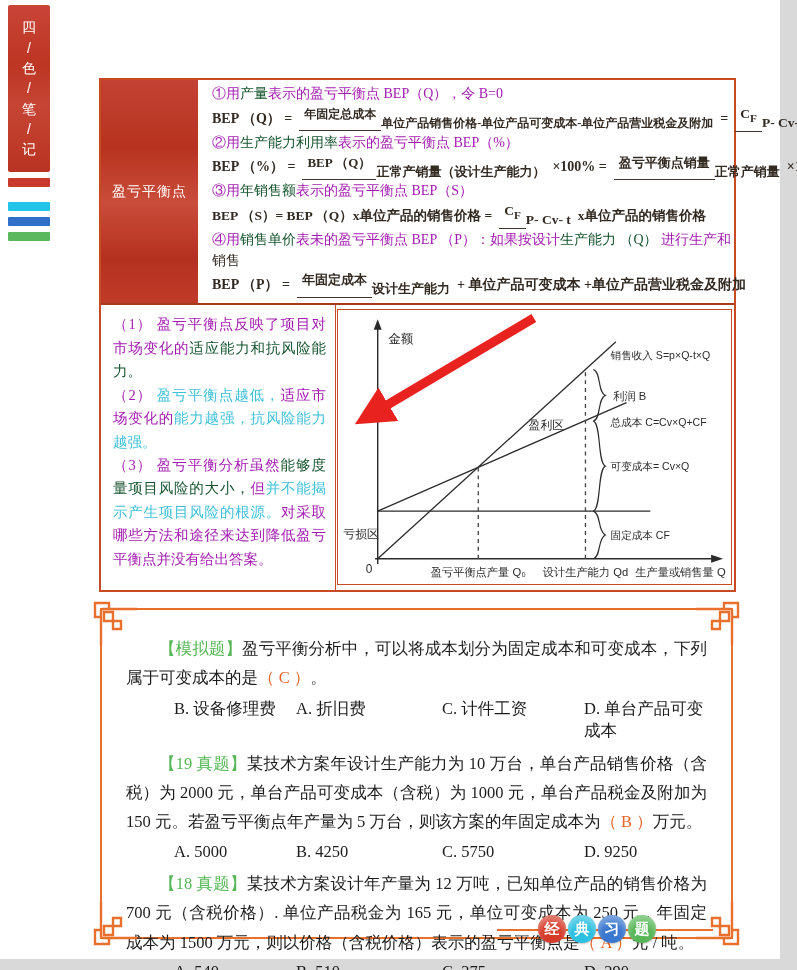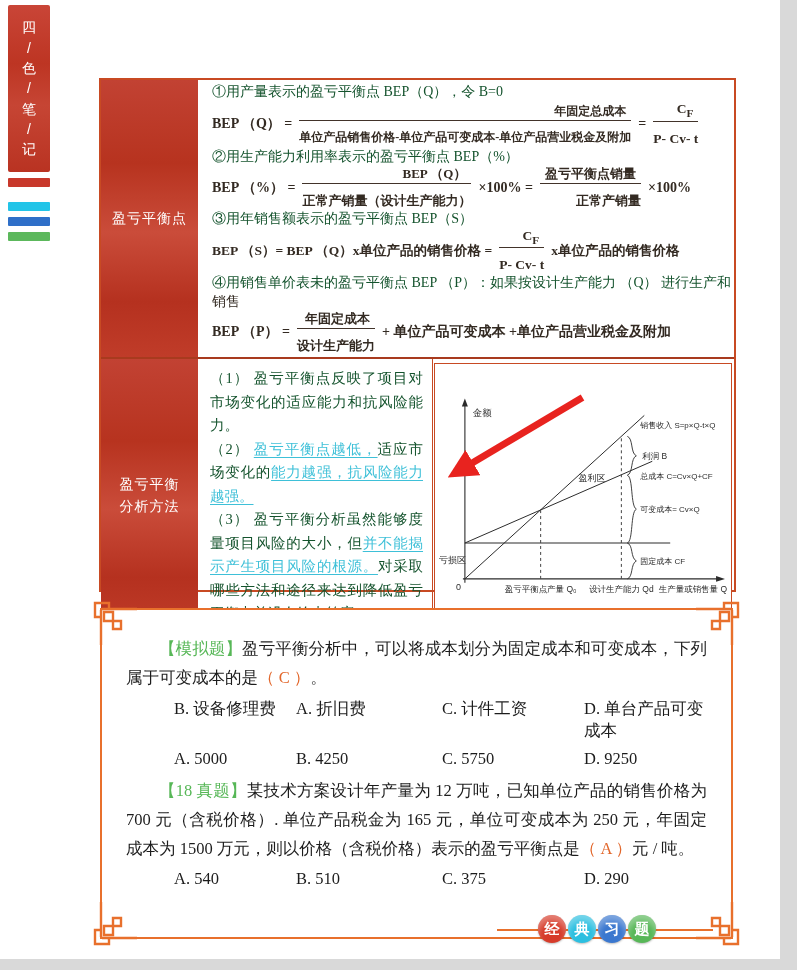--- a/index.html
+++ b/index.html
@@ -34,28 +34,28 @@
     font-size:14px; letter-spacing:1px; text-align:center; line-height:1.6;
     background-image:linear-gradient(180deg,#c24233 0%,#b7331f 30%,#ca4c3a 55%,#b5311f 80%,#c03c29 100%);
   }
   .fcell {
     flex:1; display:flex; flex-direction:column; justify-content:space-evenly;
     padding:3px 10px 3px 14px; font-size:14px; line-height:1.3;
   }
   .fline { white-space:nowrap; }
   .feq { display:flex; align-items:center; gap:7px; white-space:nowrap; }
   .bep { font-weight:bold; font-family:"Liberation Serif", serif;text-align:right; }
-  .frac { display:inline-flex; flex-direction:column; text-align:right; line-height:1.25; font-size:13px; }
+  .frac { display:inline-flex; flex-direction:row; text-align:left; line-height:1.25; font-size:13px; }
   .frac .num { padding:0 5px 1px; border-bottom:1.2px solid #42332a; font-weight:bold; }
   .frac .den { padding-top:1px; font-weight:bold;margin-top:8px; }
   .frac-sm { font-size:12px; }
   .frac-sym { font-size:13.5px; }
-  .s-d { color:#14532d; }
+  .s-d { color:#a21caf; }
   .s-g { color:#14532d; }
-  .s-cu { color:#3ec0d8; text-decoration:underline; text-decoration-color:#3ec0d8; text-underline-offset:3px; }
+  .s-cu { color:#3ec0d8; text-decoration-color:#3ec0d8; text-underline-offset:3px; }
 
   .acell {
     flex:0 0 235px; padding:8px 9px 6px 12px; font-size:14.5px; line-height:1.62;
     text-align:justify; border-right:1.5px solid #c84a23;
   }
   .acell p { margin:0; }
   .chart-cell { flex:1; padding:4px 2px 5px 1px; position:relative; }
   .chart-box { width:100%; height:100%; border:1.5px solid #c84a23; position:relative; background:#fff; }
   .chart-box svg { display:block; width:100%; height:100%; }
   .csvg-text { font-family:"Liberation Sans", sans-serif; fill:#2b2b2b; }
@@ -166,24 +166,20 @@
           <span class="frac">
             <span class="num">年固定成本</span>
             <span class="den">设计生产能力</span>
           </span>
           <span class="bep">+ 单位产品可变成本 +单位产品营业税金及附加</span>
         </div>
       </div>
     </div>
 
     <div class="trow row2">
-      <div class="hdr">
-        <span>盈亏平衡</span>
-        <span>分析方法</span>
-      </div>
       <div class="acell">
         <p><span class="s-d">（1） 盈亏平衡点反映了项目对市场变化的</span><span class="s-g">适应能力和抗风险能力。</span></p>
         <p><span class="s-d">（2） </span><span class="s-cu">盈亏平衡点越低，</span><span class="s-d">适应市场变化的</span><span class="s-cu">能力越强，抗风险能力越强。</span></p>
         <p><span class="s-d">（3） 盈亏平衡分析虽然</span><span class="s-g">能够度量项目风险的大小，</span><span class="s-d">但</span><span class="s-cu">并不能揭示产生项目风险的根源。</span><span class="s-d">对采取哪些方法和途径来达到降低盈亏平衡点并没有给出答案。</span></p>
       </div>
       <div class="chart-cell">
         <div class="chart-box">
           <svg viewBox="0 0 297 207">
             <defs>
               <marker id="ah" markerWidth="4.2" markerHeight="4.2" refX="3" refY="2.1" orient="auto">
@@ -250,20 +246,21 @@
       </div>
 
     <p class="qp"><span class="qtag">【模拟题】</span><span>盈亏平衡分析中，可以将成本划分为固定成本和可变成本，下列属于可变成本的是</span><span class="qans">（ C ）</span><span>。</span></p>
     <p class="opts">
       <span>B. 设备修理费</span>
       <span>A. 折旧费</span>
       <span>C. 计件工资</span>
       <span>D. 单台产品可变成本</span>
     </p>
 
+    <p class="qp"><span class="qtag">【19 真题】</span><span>某技术方案年设计生产能力为 10 万台，单台产品销售价格（含税）为 2000 元，单台产品可变成本（含税）为 1000 元，单台产品税金及附加为 150 元。若盈亏平衡点年产量为 5 万台，则该方案的年固定成本为</span><span class="qans">（ B ）</span><span>万元。</span></p>
     <p class="opts">
       <span>A. 5000</span>
       <span>B. 4250</span>
       <span>C. 5750</span>
       <span>D. 9250</span>
     </p>
 
     <p class="qp"><span class="qtag">【18 真题】</span><span>某技术方案设计年产量为 12 万吨，已知单位产品的销售价格为 700 元（含税价格）. 单位产品税金为 165 元，单位可变成本为 250 元，年固定成本为 1500 万元，则以价格（含税价格）表示的盈亏平衡点是</span><span class="qans">（ A ）</span><span>元 / 吨。</span></p>
     <p class="opts">
       <span>A. 540</span>

